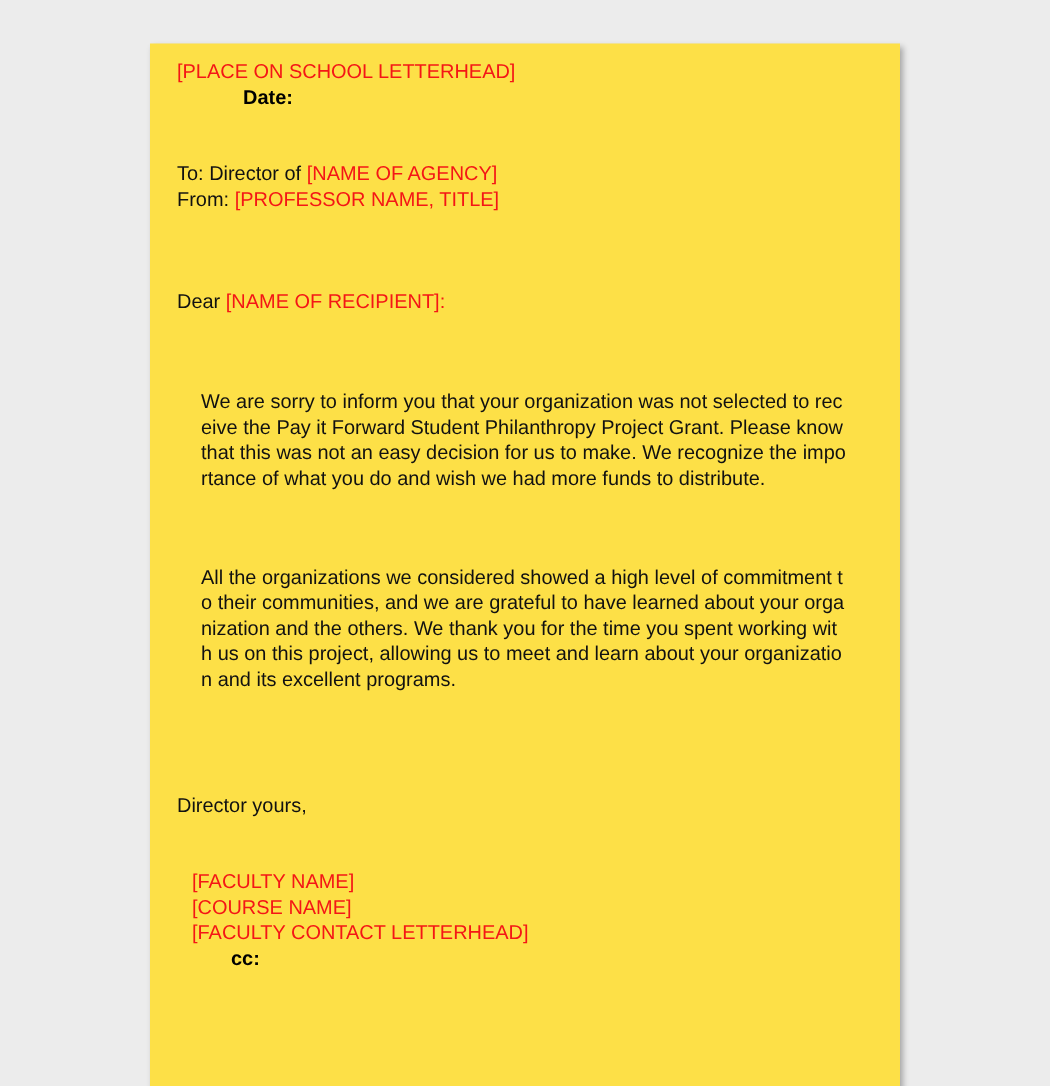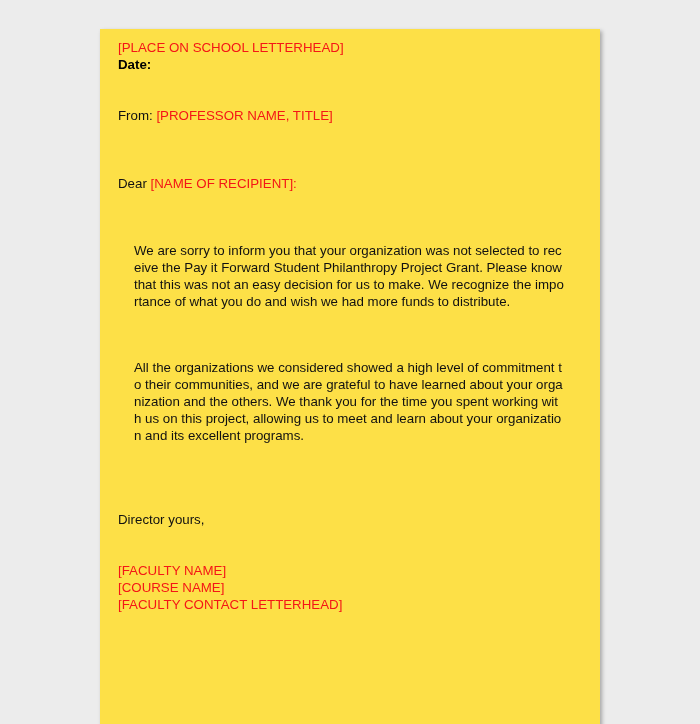--- a/index.html
+++ b/index.html
@@ -45,49 +45,52 @@
     height: 17px;
   }
 
   .red {
     color: #f41616;
   }
 
   .bold {
     font-weight: bold;
     color: #000000;
+    margin-left: 44px;
   }
 
   .para {
     margin: 16px;
   }
 
   .cc-line {
     padding-left: 36px;
     font-weight: bold;
     color: #000000;
   }
 
   .sig-line {
     color: #f41616;
+    margin-left: 10px;
   }
 </style>
 </head>
 <body>
 
 <div class="page-wrap">
   <div class="letter-body">
 
     <div class="line red">[PLACE ON SCHOOL LETTERHEAD]</div>
 
     <div class="line bold">Date:</div>
 
     <div class="blank"></div>
     <div class="blank"></div>
 
+    <div class="line"><span>To: Director of </span><span class="red">[NAME OF AGENCY]</span></div>
 
     <div class="line"><span>From: </span><span class="red">[PROFESSOR NAME, TITLE]</span></div>
 
     <div class="blank"></div>
     <div class="blank"></div>
     <div class="blank"></div>
 
     <div class="line"><span>Dear </span><span class="red">[NAME OF RECIPIENT]:</span></div>
 
     <div class="blank"></div>
@@ -109,15 +112,16 @@
 
     <div class="line">Director yours,</div>
 
     <div class="blank"></div>
     <div class="blank"></div>
 
     <div class="line sig-line">[FACULTY NAME]</div>
     <div class="line sig-line">[COURSE NAME]</div>
     <div class="line sig-line">[FACULTY CONTACT LETTERHEAD]</div>
 
+    <div class="line cc-line">cc:</div>
 
   </div>
 </div>
 
 </body></html>

